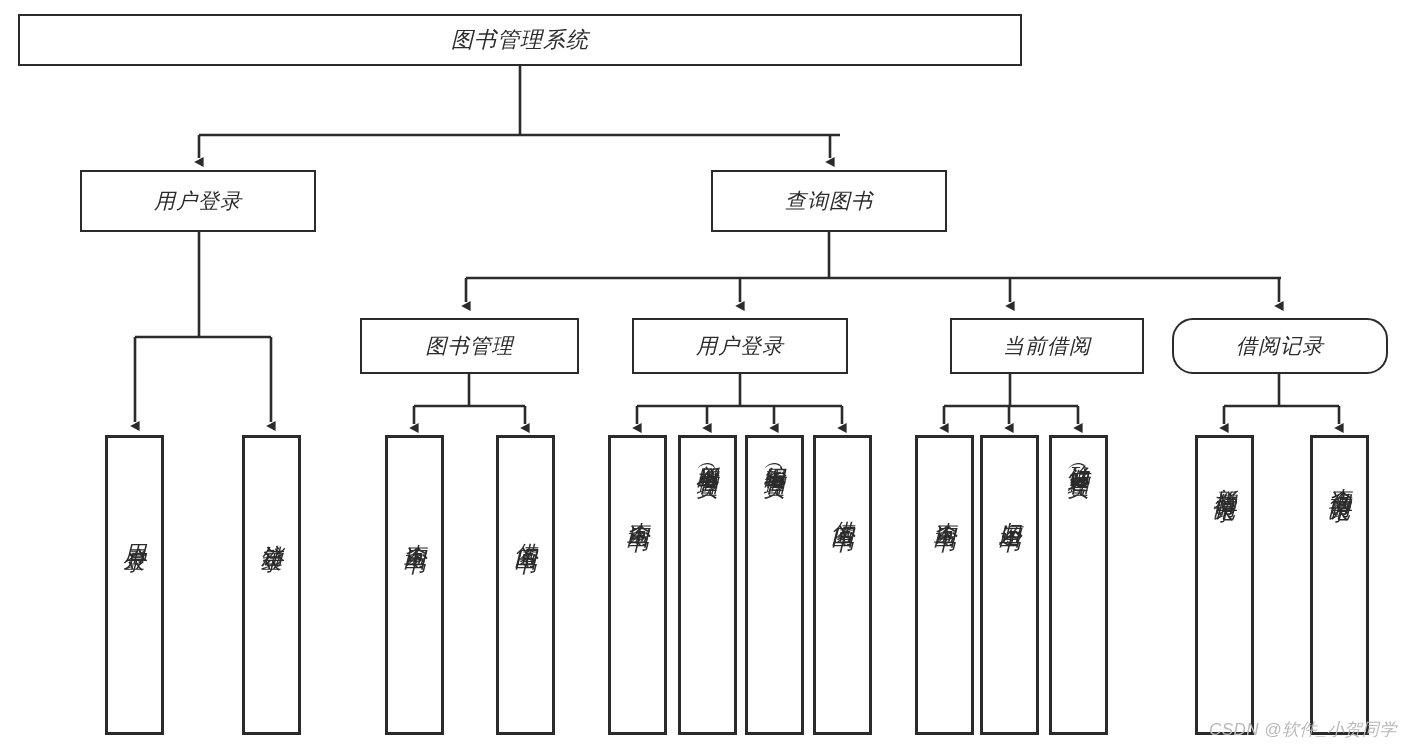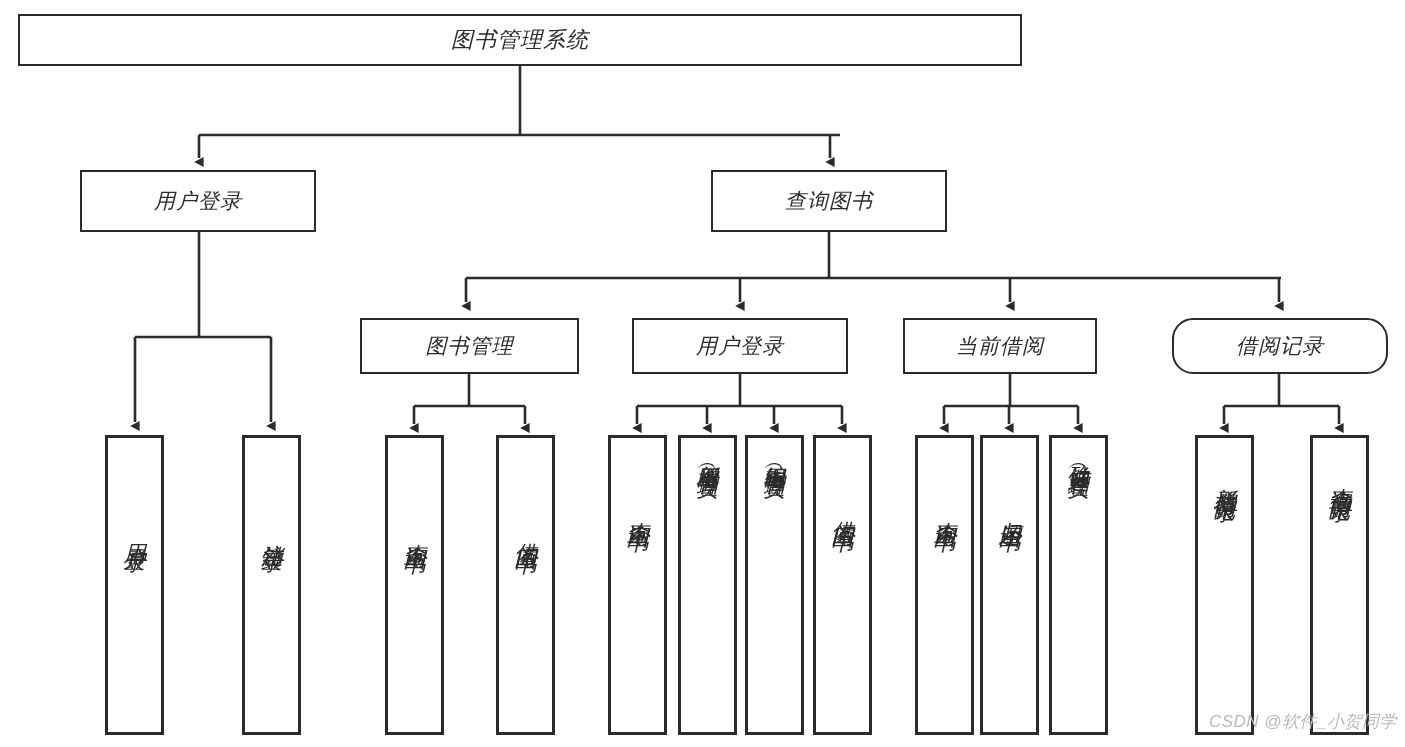--- a/index.html
+++ b/index.html
@@ -51,21 +51,21 @@
     white-space:nowrap;
   }
   .leaf.tall .lbl{letter-spacing:2px;font-size:21px;}
   .leaf.mid .lbl{padding-top:82px;}
   .leaf.midsm .lbl{padding-top:60px;}
   .leaf.midxs .lbl{padding-top:26px;}
   .leaf.top .lbl{padding-top:4px;}
 
   .watermark{
     position:absolute;
-    right:8px;bottom:14px;
+    right:8px;bottom:6px;
     font-size:17px;
     color:#b9b9b9;
     letter-spacing:.5px;
     white-space:nowrap;
     pointer-events:none;
     margin-left:48px;
   }
 </style>
 </head>
 <body>
@@ -132,21 +132,21 @@
   <div class="node h-node" style="left:711px;top:170px;width:236px;height:62px;">
     <span class="lbl">查询图书</span>
   </div>
 
   <div class="node h-node" style="left:360px;top:318px;width:219px;height:56px;">
     <span class="lbl">图书管理</span>
   </div>
   <div class="node h-node" style="left:632px;top:318px;width:216px;height:56px;">
     <span class="lbl">用户登录</span>
   </div>
-  <div class="node h-node" style="left:903px;top:318px;width:194px;height:56px;">
+  <div class="node h-node" style="left:950px;top:318px;width:194px;height:56px;">
     <span class="lbl">当前借阅</span>
   </div>
   <div class="node h-node" style="left:1172px;top:318px;width:216px;height:56px;border-radius:21px;">
     <span class="lbl">借阅记录</span>
   </div>
 
   <div class="node leaf mid" style="left:105px;top:435px;width:59px;height:300px;">
     <span class="lbl">用户登录</span>
   </div>
   <div class="node leaf mid" style="left:242px;top:435px;width:59px;height:300px;">

